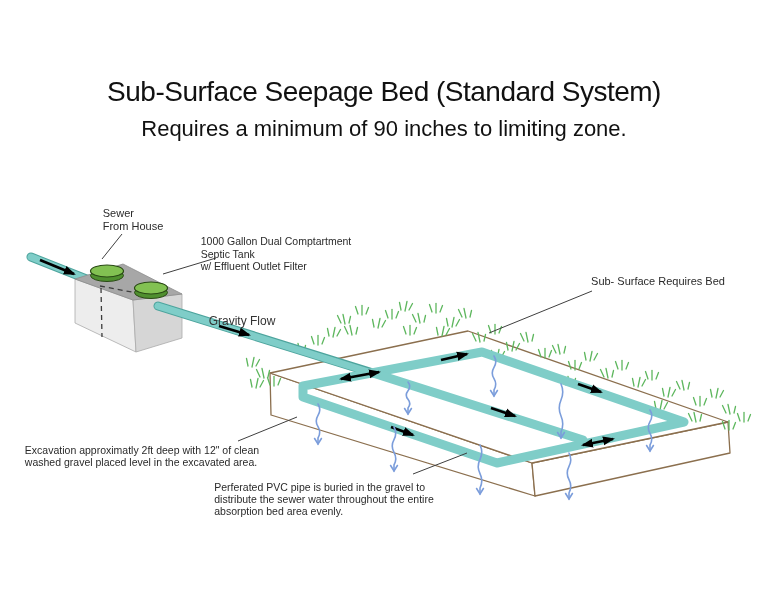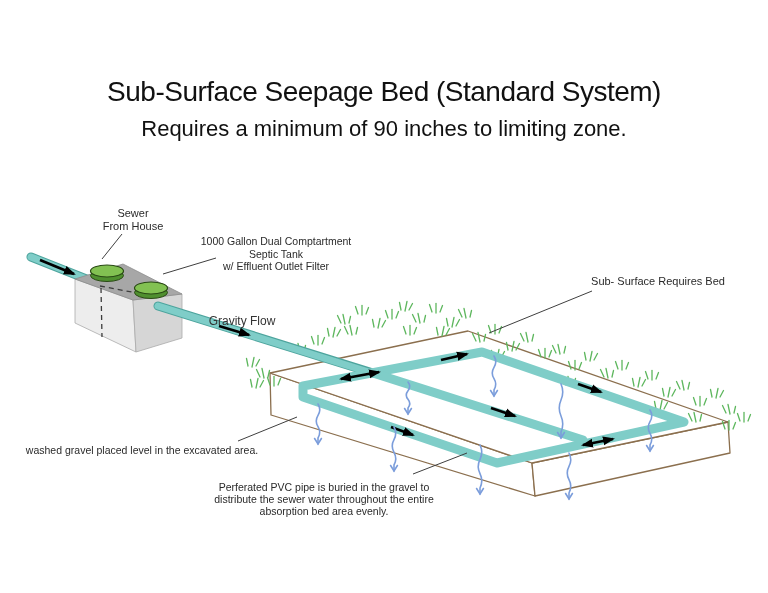--- a/index.html
+++ b/index.html
@@ -3,21 +3,21 @@
 <meta charset="utf-8">
 <style>
   html,body{margin:0;padding:0;background:#fff;}
   #stage{position:relative;width:768px;height:593px;background:var(--page-bg,#fff);overflow:hidden;
          font-family:"Liberation Sans",sans-serif;}
   #art{position:absolute;left:0;top:0;}
   .title{position:absolute;left:0;top:76px;width:768px;text-align:center;
          font-size:28px;font-weight:500;color:#111;letter-spacing:-0.5px;}
   .subtitle{position:absolute;left:0;top:116px;width:768px;text-align:center;
          font-size:22px;font-weight:400;color:#111;}
-  .lbl{position:absolute;transform:translateX(-50%);text-align:center;color:#2a2a2a;
+  .lbl{position:absolute;transform:translateX(-50%);color:#2a2a2a;
        font-size:10.5px;line-height:12.5px;white-space:nowrap;}
   .lbl.big{font-size:11px;}
   .lbl.small{font-size:12px;line-height:10px;color:#333;}
   
   .bed-face{fill:#ffffff;stroke:var(--bed-outline);stroke-width:1.3;stroke-linejoin:round;}
   .pipe-under{stroke:var(--pipe-outline);stroke-width:9;fill:none;stroke-linecap:round;stroke-linejoin:round;}
   .pipe{stroke:var(--pipe);stroke-width:7;fill:none;stroke-linecap:round;stroke-linejoin:round;}
   .bedpipe{stroke:var(--pipe);stroke-width:9;fill:none;stroke-linecap:round;stroke-linejoin:round;}
   .tank-top{fill:var(--tank-top);stroke:#8d8d8d;stroke-width:0.8;}
   .tank-front{fill:var(--tank-front);stroke:#ababab;stroke-width:0.8;}
@@ -354,20 +354,21 @@
     <div>1000 Gallon Dual Comptartment</div>
     <div>Septic Tank</div>
     <div>w/ Effluent Outlet Filter</div>
   </div>
 
   <div class="lbl small" style="left:242px;top:316px;">Gravity Flow</div>
 
   <div class="lbl big" style="left:658px;top:275px;">Sub- Surface Requires Bed</div>
 
   <div class="lbl" style="left:142px;top:444px;line-height:12px;">
+    <div>Excavation approximatly 2ft deep with 12" of clean</div>
     <div>washed gravel placed level in the excavated area.</div>
   </div>
 
   <div class="lbl" style="left:324px;top:481px;line-height:12px;">
     <div>Perferated PVC pipe is buried in the gravel to</div>
     <div>distribute the sewer water throughout the entire</div>
     <div>absorption bed area evenly.</div>
   </div>
 
 </div>

